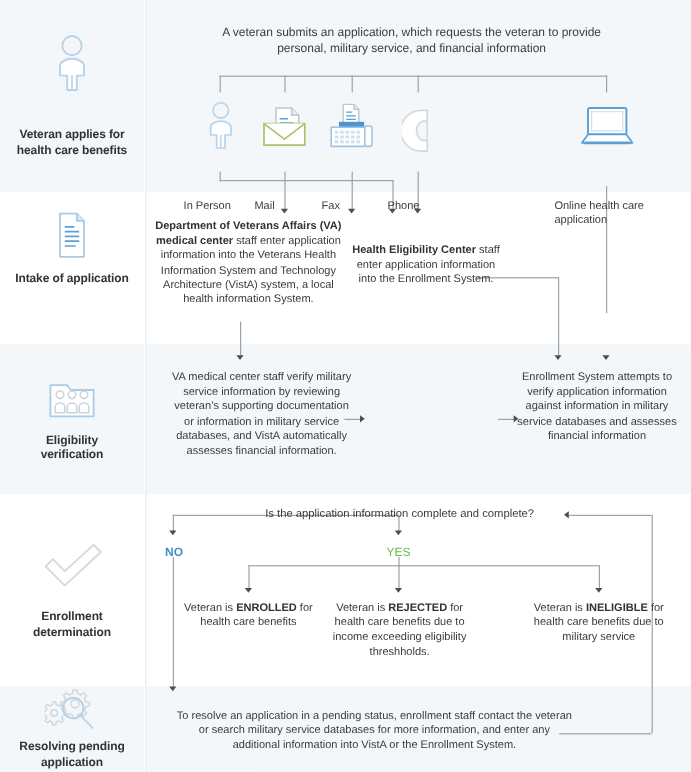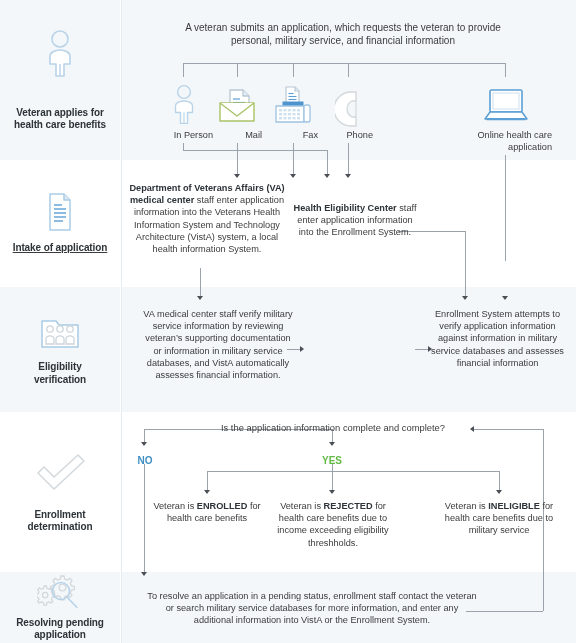--- a/index.html
+++ b/index.html
@@ -37,24 +37,24 @@
   .stage .lbl{
     font-size:10px; font-weight:bold; line-height:12.5px;
     color:#2d3338; letter-spacing:-0.1px; padding:0 4px;
   }
 
   
   .tx{ position:absolute; text-align:center; color:#3b3b3b; z-index:5; }
   .tx.body{ font-size:9.2px; line-height:12.2px; }
   .tx.lead{ font-size:10px; line-height:13px; }
   .tx b{ font-weight:bold; color:#2d3338; }
-  .caption{ position:absolute; text-align:right; font-size:9.2px; line-height:11.5px; color:#3b3b3b; z-index:5;}
+  .caption{ position:absolute; text-align:left; font-size:9.2px; line-height:11.5px; color:#3b3b3b; z-index:5;margin-top:36px;}
 
   .kw-no{ color:#3f8fc4; font-weight:bold; font-size:10px; }
-  .kw-yes{ color:#63bb45; font-weight:bold; font-size:10px;text-align:center; }
+  .kw-yes{ color:#63bb45; font-weight:normal; font-size:10px;text-align:center; }
 
   
   .ln{ position:absolute; background:#9aa3ab; z-index:2; }
   .ln.h{ height:1px; }
   .ln.v{ width:1px; }
   .arw{ position:absolute; width:0; height:0; z-index:3; }
   .arw.down{ border-left:3px solid transparent; border-right:3px solid transparent; border-top:4px solid #4a4f55; }
   .arw.right{ border-top:3px solid transparent; border-bottom:3px solid transparent; border-left:4px solid #4a4f55; }
   .arw.left{ border-top:3px solid transparent; border-bottom:3px solid transparent; border-right:4px solid #4a4f55; }
 
@@ -79,21 +79,21 @@
       <svg width="34" height="48" viewBox="0 0 34 48">
         <circle cx="17" cy="10" r="8" fill="none" stroke="#b9d3e8" stroke-width="1.6"></circle>
         <path d="M7 27 a10 6 0 0 1 20 0 l0 8 l-6 0 l0 12 l-8 0 l0 -12 l-6 0 z" fill="#ffffff" stroke="#b9d3e8" stroke-width="1.6" stroke-linejoin="round"></path>
         <line x1="17" y1="35" x2="17" y2="47" stroke="#b9d3e8" stroke-width="1.4"></line>
       </svg>
     </span>
     <span class="lbl" style="white-space:pre-line;">Veteran applies for
 health care benefits</span>
   </div>
 
-  <div class="stage" style="top:160px; height:127px;text-decoration:underline;">
+  <div class="stage" style="top:144px; height:127px;">
     <span class="ico">
       <svg width="32" height="40" viewBox="0 0 32 40">
         <path d="M6 2 h14 l6 6 v30 h-20 z" fill="#ffffff" stroke="#a9cbe6" stroke-width="1.5" stroke-linejoin="round"></path>
         <path d="M20 2 v6 h6" fill="#dce9f5" stroke="#a9cbe6" stroke-width="1.5" stroke-linejoin="round"></path>
         <g stroke="#5b9fd4" stroke-width="1.4">
           <line x1="10" y1="13" x2="18" y2="13"></line>
           <line x1="10" y1="17" x2="22" y2="17"></line>
           <line x1="10" y1="21" x2="22" y2="21"></line>
           <line x1="10" y1="25" x2="22" y2="25"></line>
           <line x1="10" y1="29" x2="19" y2="29"></line>

